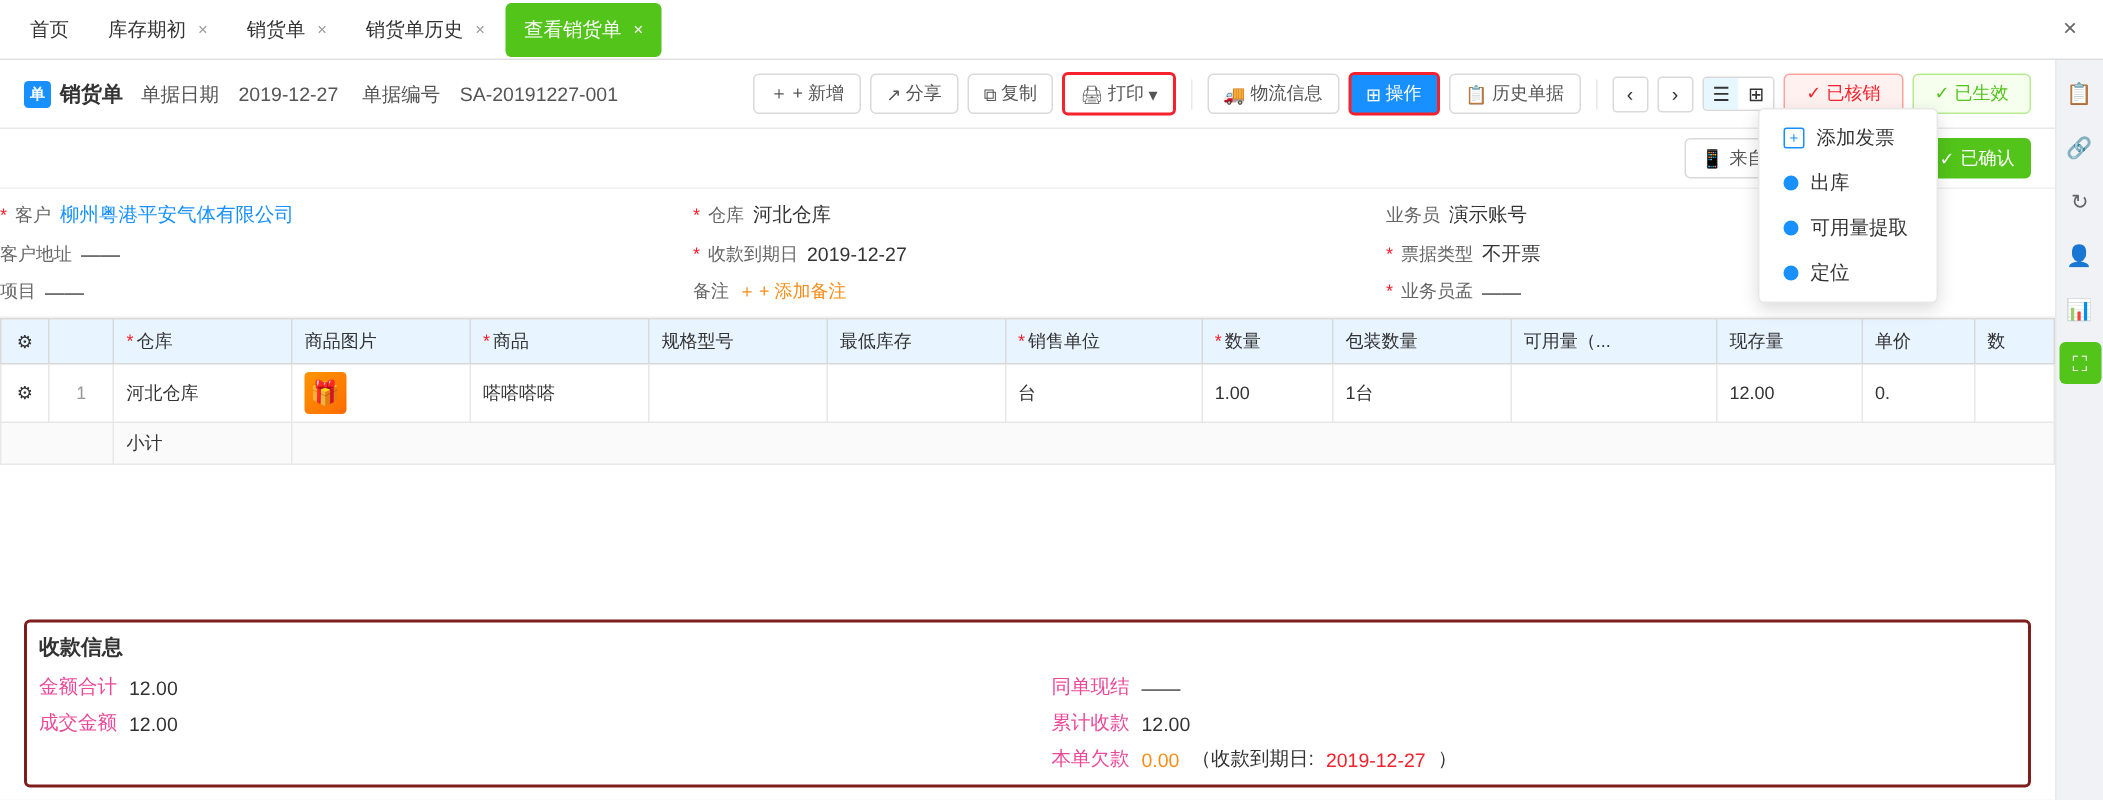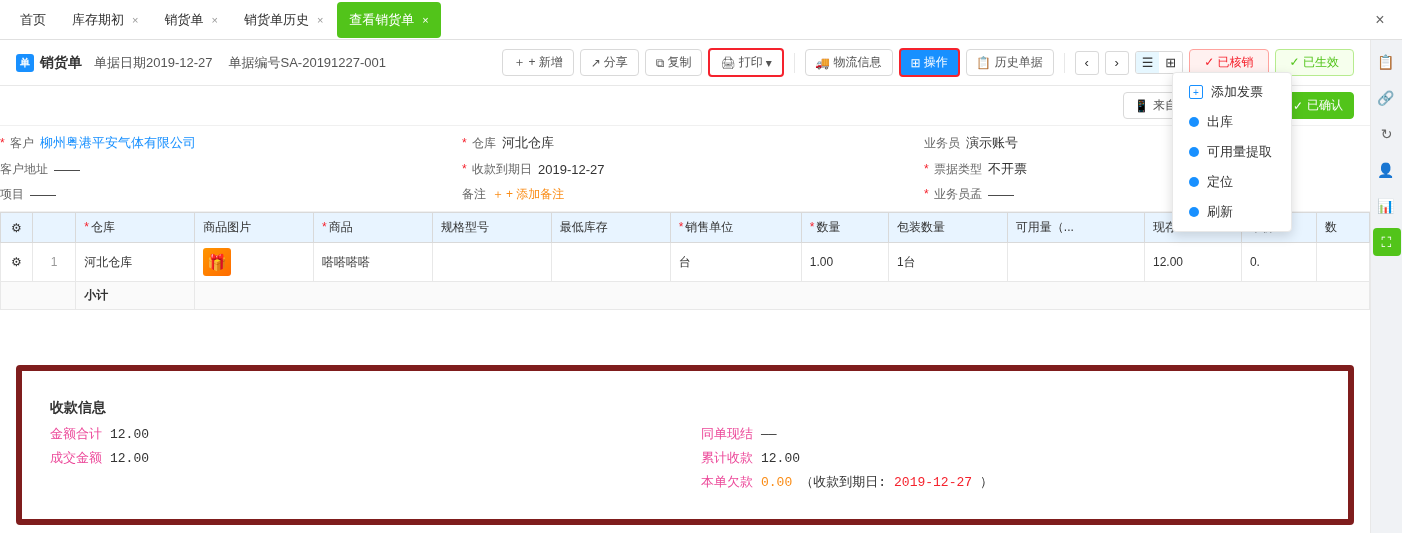--- a/index.html
+++ b/index.html
@@ -20,21 +20,21 @@
     .close-btn { width: 28px; height: 28px; display: flex; align-items: center; justify-content: center; cursor: pointer; font-size: 16px; color: #666; }
 
     
     .main-content { background: #fff; margin: 0; display: flex; flex-direction: column; height: calc(533px - 40px); }
 
     
     .doc-header { display: flex; align-items: center; padding: 8px 16px; border-bottom: 1px solid #e8e8e8; gap: 12px; }
     .doc-title { display: flex; align-items: center; gap: 6px; font-weight: 600; font-size: 14px; color: #333; }
     .doc-title-icon { width: 18px; height: 18px; background: #1890ff; border-radius: 3px; display: flex; align-items: center; justify-content: center; color: #fff; font-size: 10px; }
     .doc-meta { display: flex; align-items: center; gap: 16px; font-size: 13px; color: #555; }
-    .doc-meta-item { display: flex; align-items: center; gap: 0; }
+    .doc-meta-item { display: flex; align-items: center; gap: 13px; }
     .doc-actions { margin-left: auto; display: flex; align-items: center; gap: 6px; }
     .action-btn {
       display: flex; align-items: center; gap: 3px; padding: 4px 10px; border: 1px solid #d9d9d9;
       border-radius: 4px; cursor: pointer; font-size: 12px; background: #fff; color: #555;
     }
     .action-btn.highlight { border: 2px solid #f5222d; background: #fff; color: #555; }
     .action-btn.active-tab-btn { background: #1890ff; color: #fff; border-color: #1890ff; }
     .status-btn { padding: 4px 14px; border-radius: 4px; font-size: 12px; cursor: pointer; border: 1px solid; }
     .status-btn.sold { background: #fff1f0; color: #f5222d; border-color: #ffa39e; }
     .status-btn.effective { background: #f6ffed; color: #52c41a; border-color: #b7eb8f; }
@@ -58,27 +58,27 @@
     .form-value.link { color: #1890ff; cursor: pointer; }
     .add-note { color: #fa8c16; cursor: pointer; font-size: 12px; display: flex; align-items: center; gap: 2px; }
 
     
     .table-container { flex: 1; overflow: auto; }
     table { width: 100%; border-collapse: collapse; font-size: 12px; }
     thead tr { background: #e8f4ff; }
     th { padding: 6px 8px; text-align: left; border: 1px solid #d9d9d9; font-weight: 500; color: #333; white-space: nowrap; }
     td { padding: 5px 8px; border: 1px solid #e8e8e8; color: #333; white-space: nowrap; }
     tr.data-row td { background: #fff; }
-    tr.subtotal-row td { background: #fafafa; font-weight: 700; }
+    tr.subtotal-row td { background: #fafafa; font-weight: 400; }
     .gear-col { width: 32px; text-align: center; }
     .row-num { text-align: center; color: #999; }
     .product-img { width: 28px; height: 28px; background: linear-gradient(135deg, #ff9500, #ff6b00); border-radius: 3px; display: flex; align-items: center; justify-content: center; color: #fff; font-size: 16px; }
 
     
-    .bottom-info { border: 6px solid #7f1d1d; margin: 8px 16px; padding: 28px; border-radius: 4px; background: #fff; font-family: Liberation Mono, monospace; }
+    .bottom-info { border: 2px solid #7f1d1d; margin: 8px 16px; padding: 8px; border-radius: 4px; background: #fff; }
     .bottom-info-title { font-weight: 600; font-size: 14px; margin-bottom: 8px; }
     .bottom-info-grid { display: grid; grid-template-columns: 1fr 1fr; gap: 6px 32px; }
     .info-row { display: flex; align-items: center; gap: 8px; font-size: 13px; }
     .info-label { color: #ec4899; white-space: nowrap; }
     .info-value { color: #333; }
     .info-value.orange { color: #fa8c16; }
     .date-highlight { color: #f5222d; }
 
     
     .right-sidebar { position: fixed; right: 0; top: 40px; width: 32px; display: flex; flex-direction: column; align-items: center; padding: 8px 0; gap: 8px; background: #f0f2f5; border-left: 1px solid #e8e8e8; height: calc(533px - 40px); }
@@ -369,19 +369,15 @@
       <span>出库</span>
     </div>
     <div class="dropdown-item">
       <div class="dropdown-icon-circle"></div>
       <span>可用量提取</span>
     </div>
     <div class="dropdown-item">
       <div class="dropdown-icon-circle"></div>
       <span>定位</span>
     </div>
-    <div class="dropdown-item">
-      <div class="dropdown-icon-circle"></div>
-      <span>刷新</span>
-    </div>
   </div>
 
 </div>
 
 </body></html>

